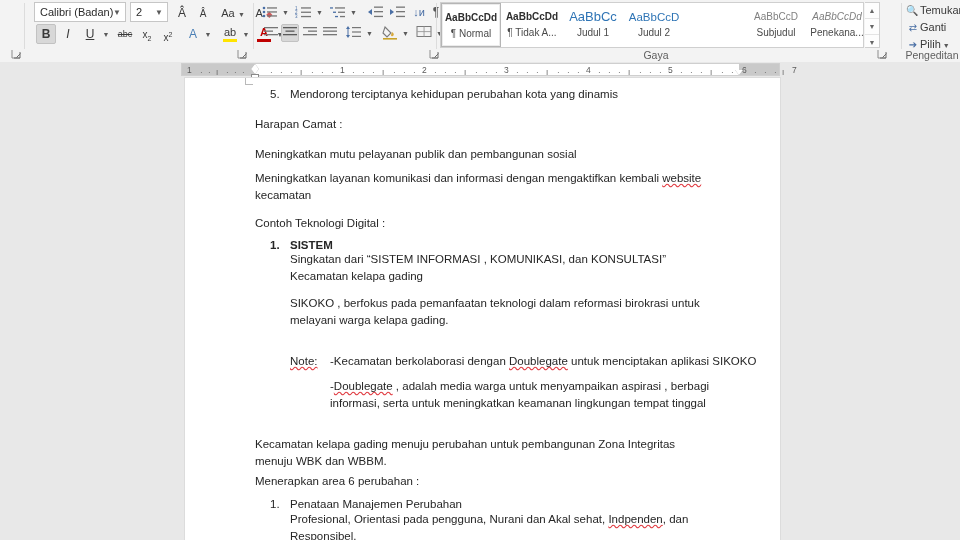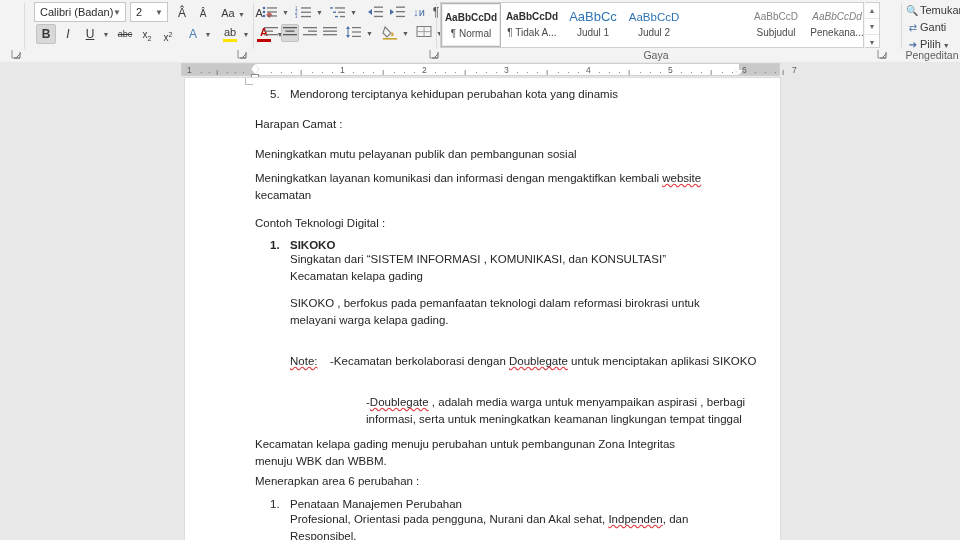--- a/index.html
+++ b/index.html
@@ -524,31 +524,31 @@
 
         <div class="p" style="left:70px;top:38px;width:460px;">Harapan Camat :</div>
 
         <div class="p" style="left:70px;top:68px;width:470px;">Meningkatkan mutu pelayanan publik dan pembangunan sosial</div>
 
         <div class="p" style="left:70px;top:92px;width:500px;">Meningkatkan layanan komunikasi dan informasi dengan mengaktifkan kembali <span class="sq">website</span> kecamatan</div>
 
         <div class="p" style="left:70px;top:137px;width:400px;">Contoh Teknologi Digital :</div>
 
         <div class="num p b" style="left:85px;top:159px;">1.</div>
-        <div class="p b" style="left:105px;top:159px;">SIKOKO</div>
+        <div class="p b" style="left:105px;top:159px;">SISTEM</div>
 
         <div class="p" style="left:105px;top:173px;width:400px;">Singkatan dari “SISTEM INFORMASI , KOMUNIKASI, dan KONSULTASI” Kecamatan kelapa gading</div>
 
         <div class="p" style="left:105px;top:217px;width:410px;">SIKOKO , berfokus pada pemanfaatan teknologi dalam reformasi birokrasi untuk melayani warga kelapa gading.</div>
 
         <div class="p" style="left:105px;top:275px;"><span class="sq">Note:</span></div>
 
         <div class="p" style="left:145px;top:275px;width:440px;">-Kecamatan berkolaborasi dengan <span class="sq">Doublegate</span> untuk menciptakan aplikasi SIKOKO</div>
 
-        <div class="p" style="left:145px;top:316px;width:430px;margin-left:36px;">-<span class="sq">Doublegate</span> , adalah media warga untuk menyampaikan aspirasi , berbagi informasi, serta untuk meningkatkan keamanan lingkungan tempat tinggal</div>
+        <div class="p" style="left:145px;top:300px;width:430px;">-<span class="sq">Doublegate</span> , adalah media warga untuk menyampaikan aspirasi , berbagi informasi, serta untuk meningkatkan keamanan lingkungan tempat tinggal</div>
 
         <div class="p" style="left:70px;top:358px;width:460px;">Kecamatan kelapa gading menuju perubahan untuk pembangunan Zona Integritas menuju WBK dan WBBM.</div>
 
         <div class="p" style="left:70px;top:395px;width:400px;">Menerapkan area 6 perubahan :</div>
 
         <div class="num p" style="left:85px;top:418px;">1.</div>
         <div class="p" style="left:105px;top:418px;width:420px;">Penataan Manajemen Perubahan</div>
 
         <div class="p" style="left:105px;top:433px;width:430px;">Profesional, Orientasi pada pengguna, Nurani dan Akal sehat, <span class="sq">Indpenden</span>, dan <span class="sq">Responsibel</span>.</div>
 

